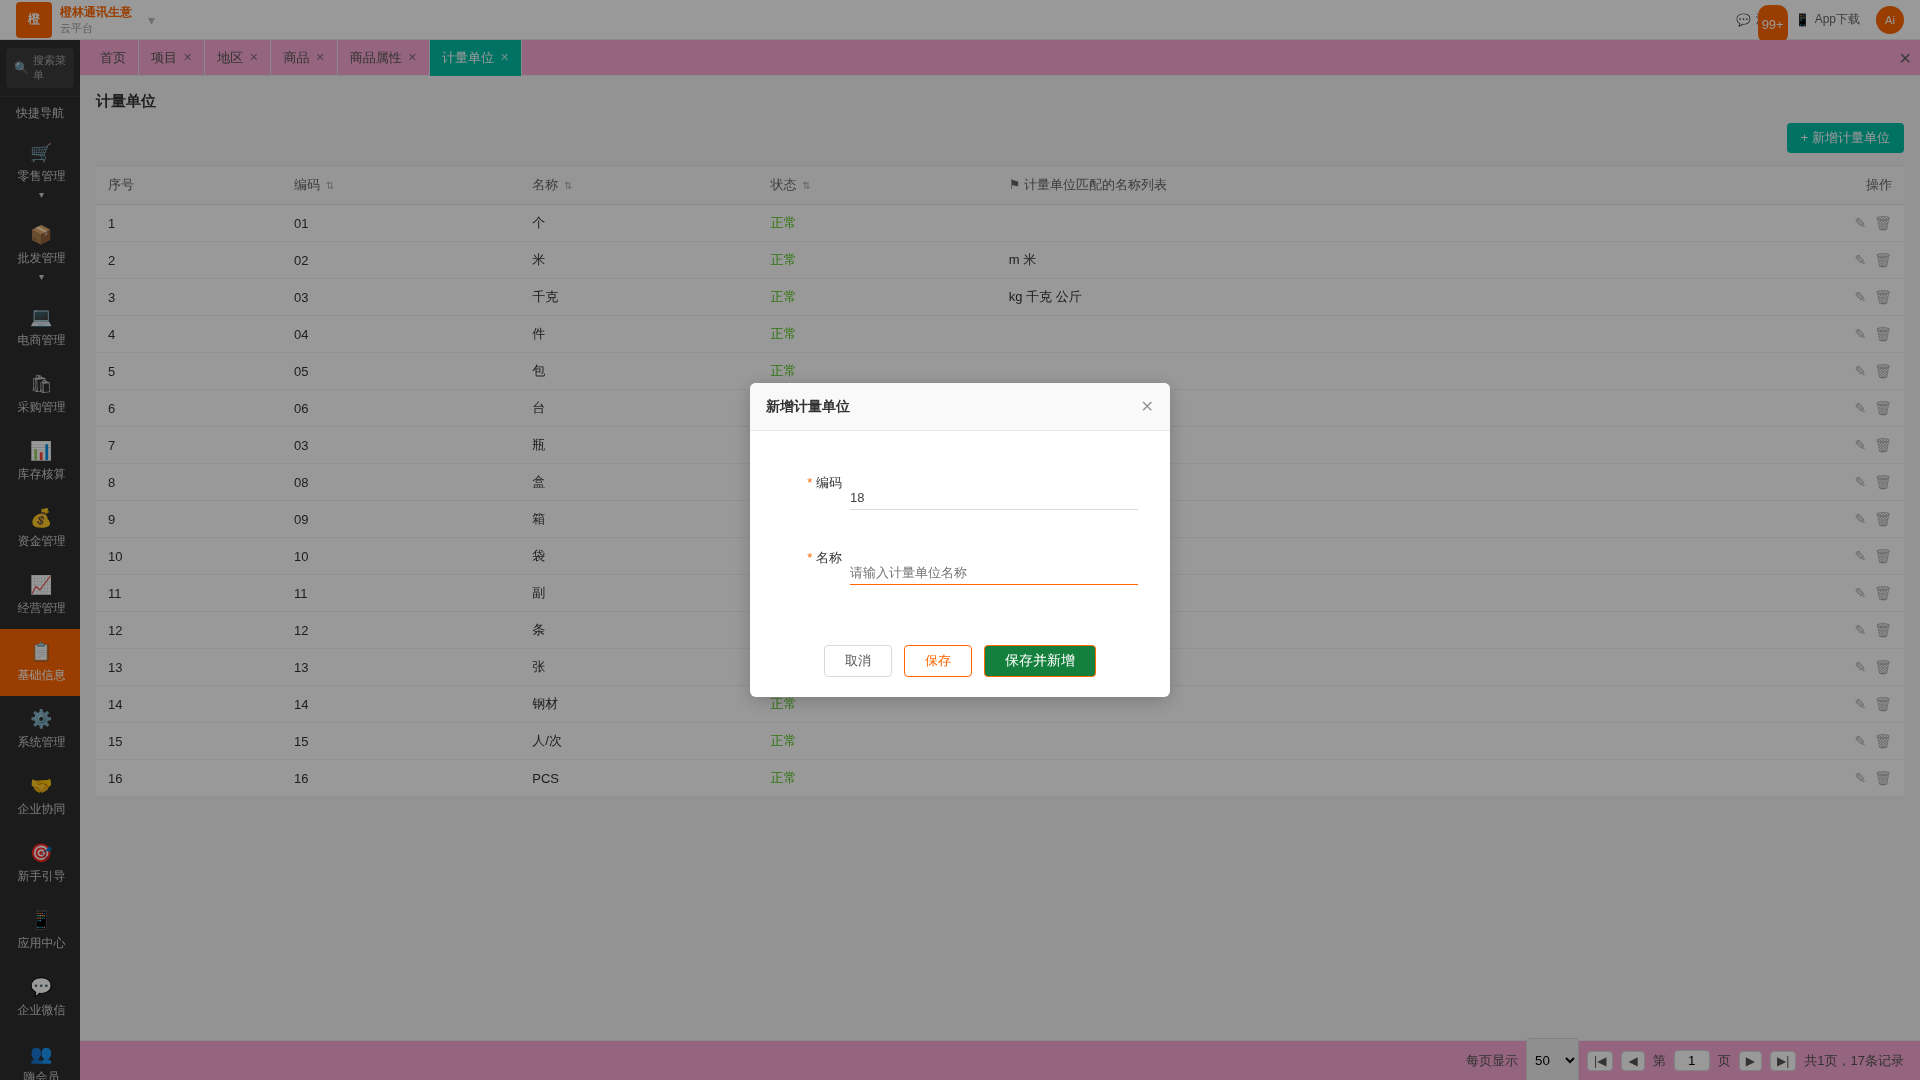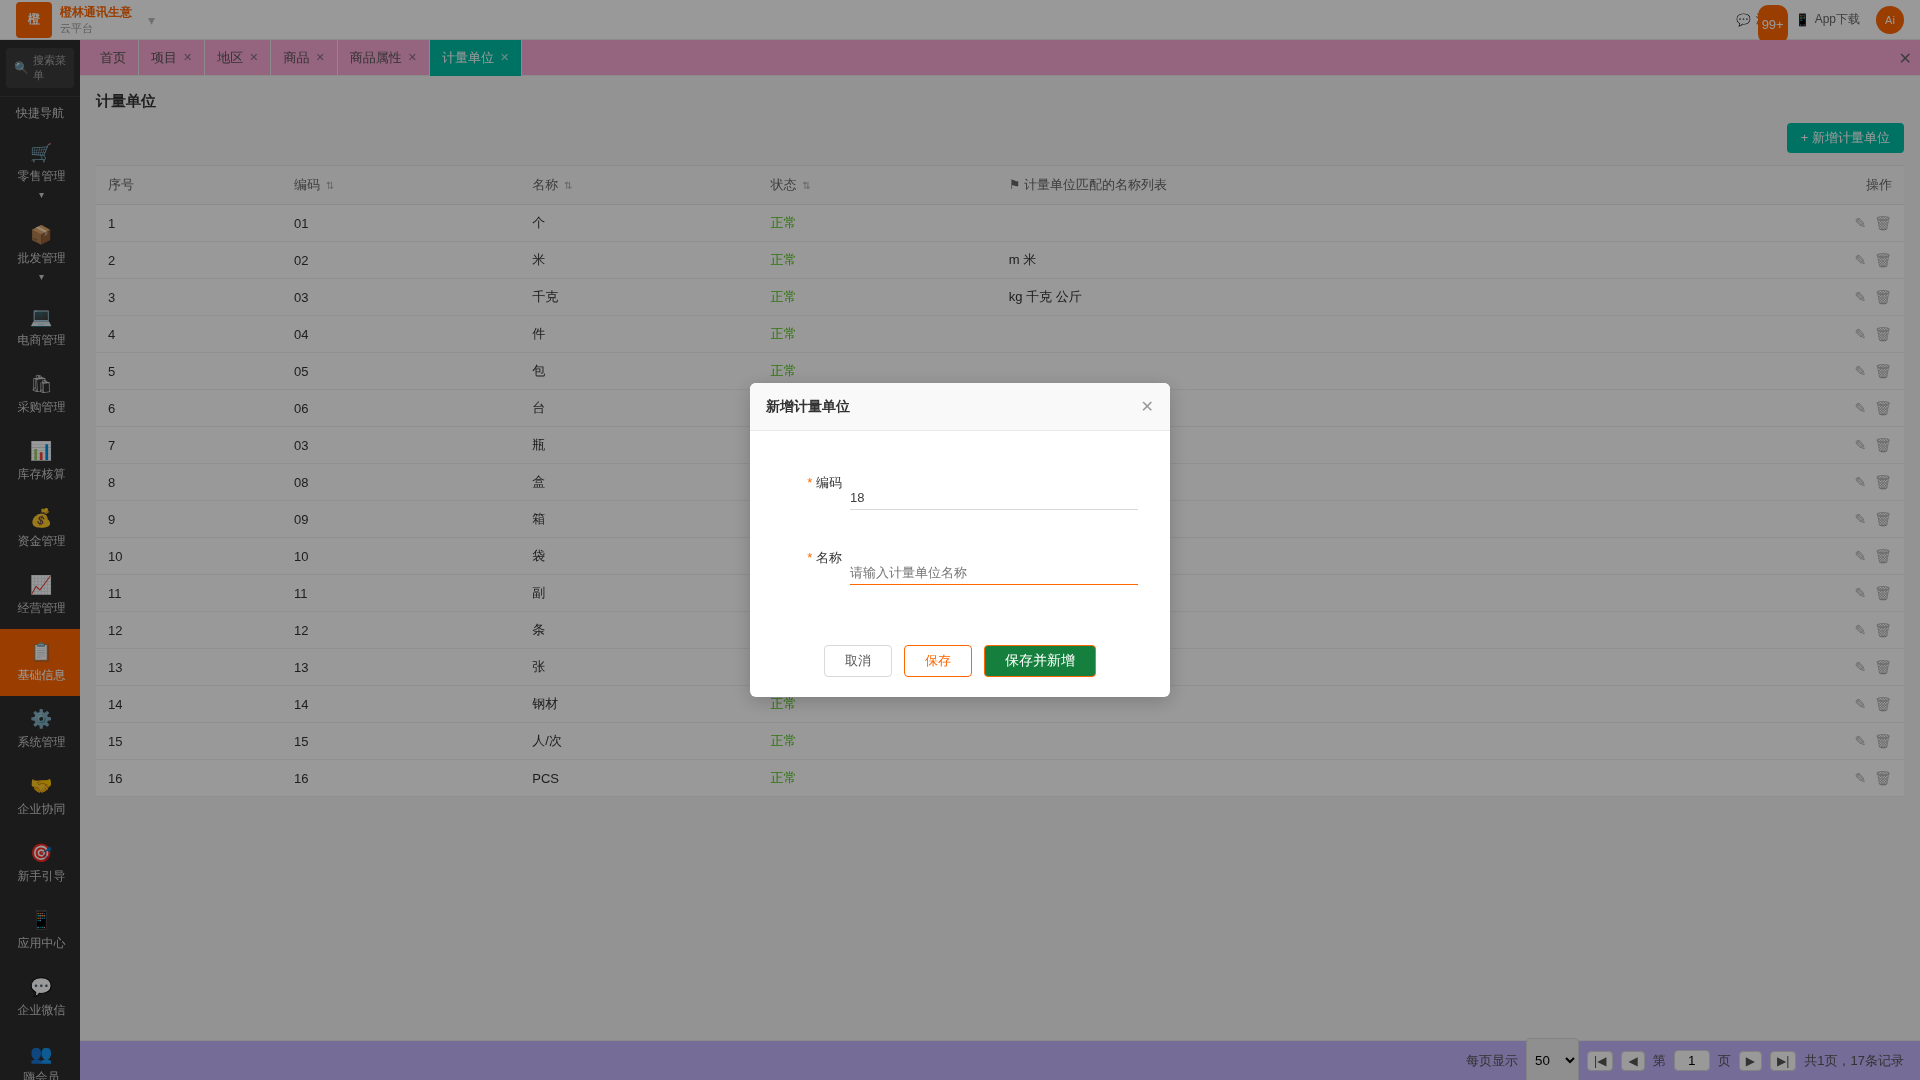--- a/index.html
+++ b/index.html
@@ -225,21 +225,21 @@
       font-size: 14px;
     }
 
     
     .pagination {
       position: fixed;
       bottom: 0;
       right: 0;
       left: 80px;
       height: 40px;
-      background: #c4b5fd;
+      background: #f9a8d4;
       border-top: 1px solid #e8e8e8;
       display: flex;
       align-items: center;
       justify-content: flex-end;
       padding: 0 16px;
       gap: 8px;
       font-size: 13px;
       color: #555;
     }
     .pagination select {

